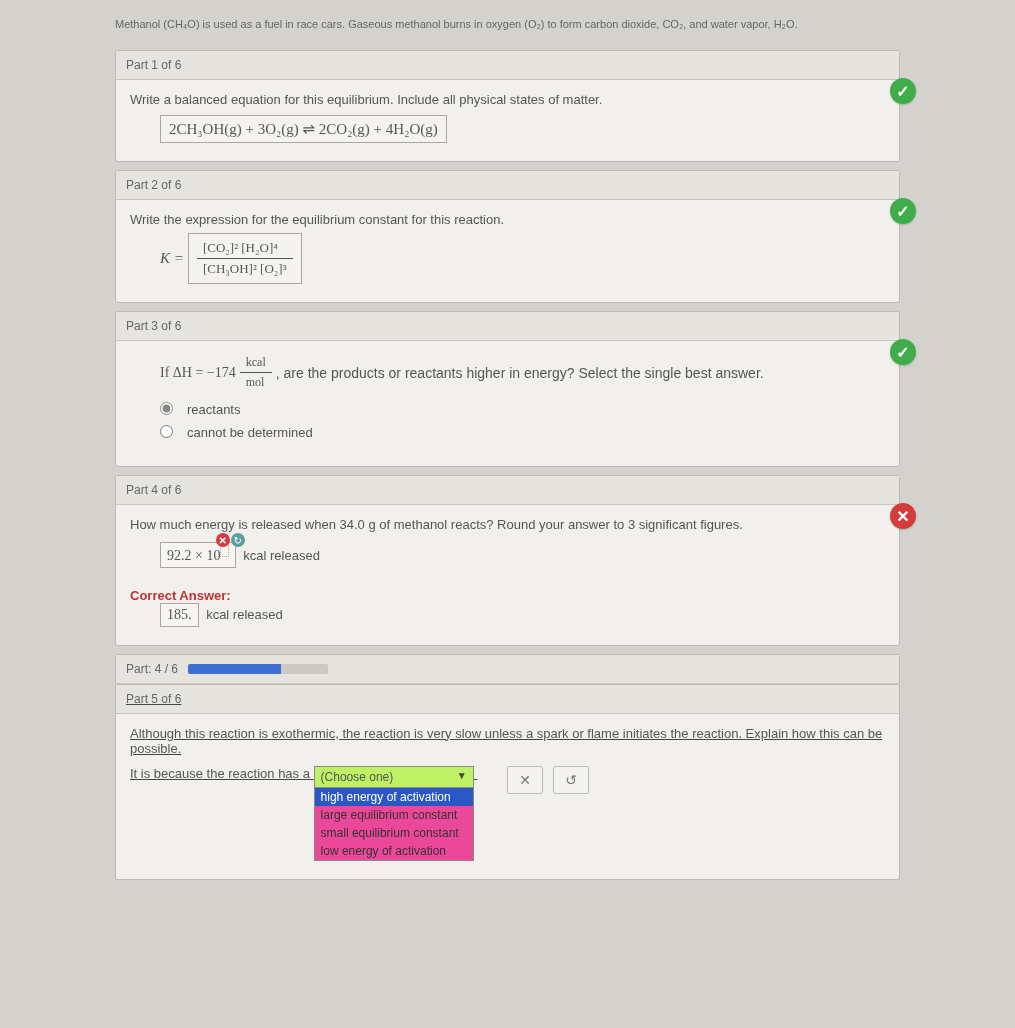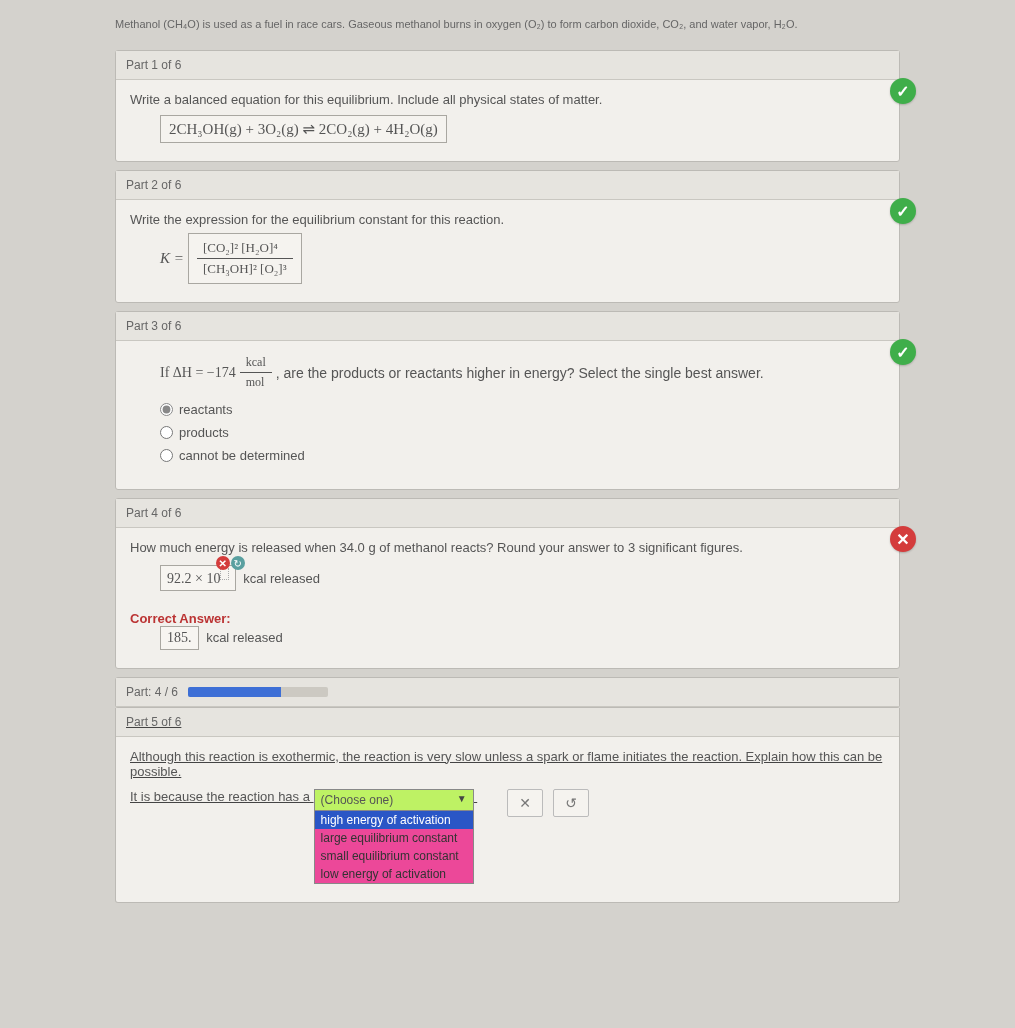--- a/index.html
+++ b/index.html
@@ -41,21 +41,21 @@
   .frac-box {
     border: 1px solid #a9a7a1;
     padding: 4px 8px;
     background: #f5f3ef;
     display: inline-block;
   }
   .frac { display: inline-block; font-family: "Times New Roman", serif; }
   .frac .num { display: block; padding: 2px 6px; border-bottom: 1px solid #555; }
   .frac .den { display: block; padding: 2px 6px; }
   .opts { margin: 10px 0 0 30px; }
-  .opt { margin: 8px 0; display: flex; align-items: center; gap: 6px; font-size: 13px; }
+  .opt { margin: 8px 0; display: flex; align-items: flex-start; gap: 14px; font-size: 13px; }
   .opt input { accent-color: #888; }
   .input-box {
     display: inline-block;
     border: 1px solid #a9a7a1;
     padding: 3px 6px;
     background: #f7f5f1;
     font-family: "Times New Roman", serif;
     font-size: 14px;
     position: relative;
   }
@@ -150,24 +150,20 @@
           <span class="frac" style="margin:0 4px;">
             <span class="num" style="font-size:12px">kcal</span>
             <span class="den" style="font-size:12px">mol</span>
           </span>
           <span style="font-family:Arial;">, are the products or reactants higher in energy? Select the single best answer.</span>
         </div>
         <div class="opts">
           <label class="opt">
             <input type="radio" checked="" style="">
             <span>reactants</span>
-          </label>
-          <label class="opt">
-            <input type="radio" style="">
-            <span>products</span>
           </label>
           <label class="opt">
             <input type="radio" style="">
             <span>cannot be determined</span>
           </label>
         </div>
       </div>
     </div>
     <div class="status-badge badge-ok">✓</div>
   </div>

